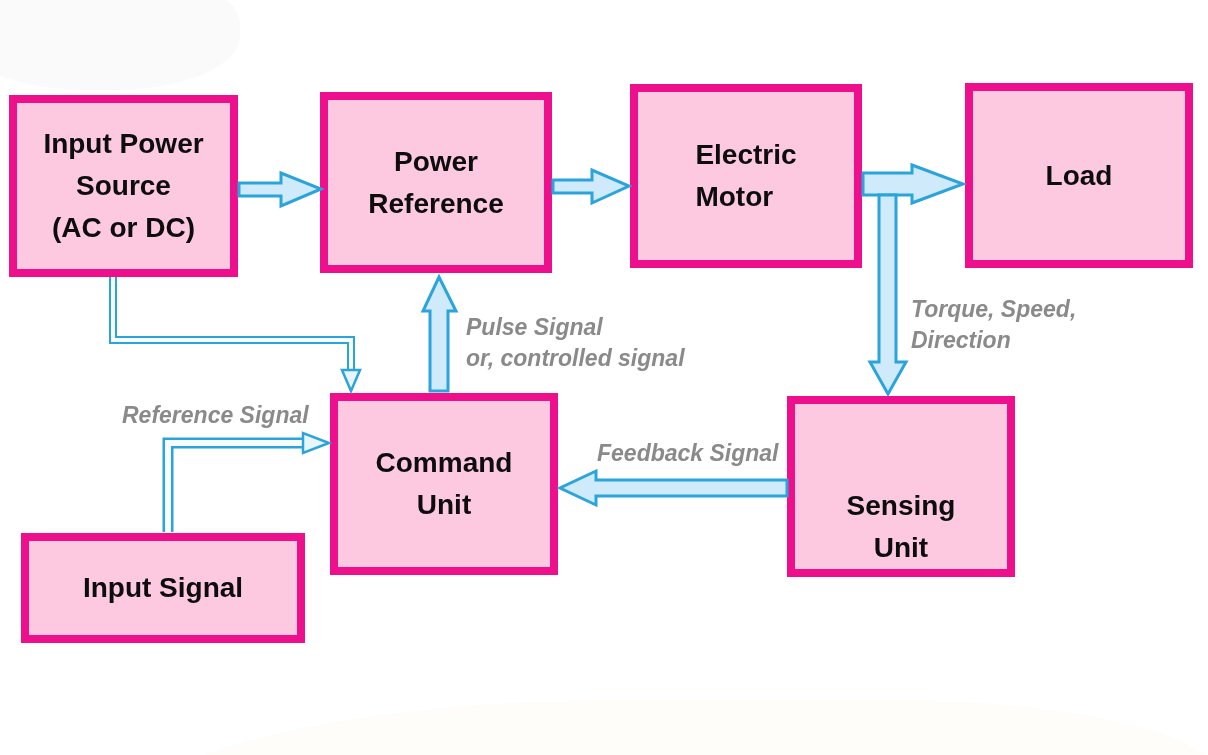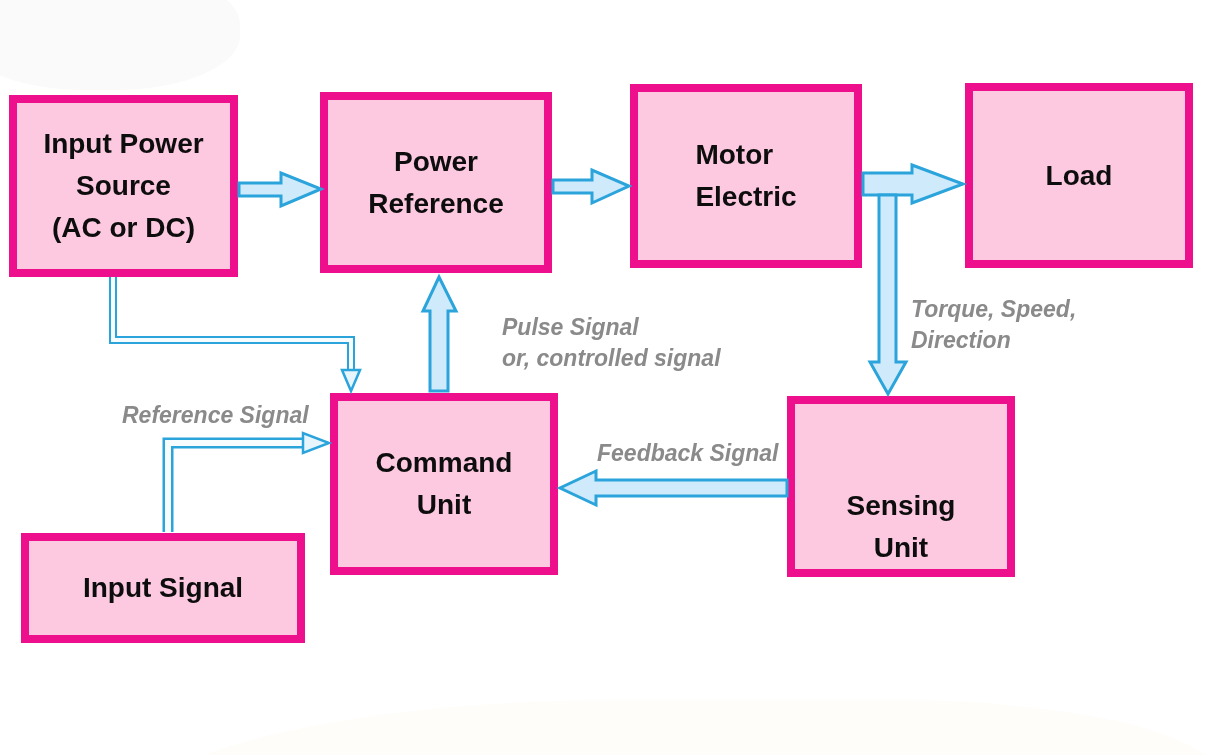--- a/index.html
+++ b/index.html
@@ -38,21 +38,21 @@
   #b-em{left:630px;top:84px;width:232px;height:184px;}
   #b-load{left:965px;top:83px;width:228px;height:185px;}
   #b-cu{left:330px;top:393px;width:228px;height:182px;}
   #b-su{left:787px;top:396px;width:228px;height:181px;align-items:flex-end;}
   #b-ic{left:21px;top:533px;width:284px;height:110px;}
   .glabel{
     position:absolute;z-index:4;color:var(--label-text);
     font-weight:bold;font-style:italic;font-size:23px;line-height:31px;white-space:nowrap;
   }
   #l-ref{left:122px;top:400px;}
-  #l-pulse{left:466px;top:312px;margin-left:36px;}
+  #l-pulse{left:466px;top:312px;}
   #l-torque{left:911px;top:294px;}
   #l-feedback{left:597px;top:438px;text-align:right;}
 </style>
 </head>
 <body>
 
 <div class="canvas">
 
   <div class="blob blob-tl"></div>
   <div class="blob blob-b"></div>
@@ -90,22 +90,22 @@
 
   <div class="block" id="b-pm">
     <div class="blines">
       <div>Power</div>
       <div>Reference</div>
     </div>
   </div>
 
   <div class="block" id="b-em">
     <div class="blines">
+      <div>Electric</div>
       <div>Motor</div>
-      <div>Electric</div>
     </div>
   </div>
 
   <div class="block" id="b-load">
     <div class="blines">
       <div>Load</div>
     </div>
   </div>
 
   <div class="block" id="b-cu">

